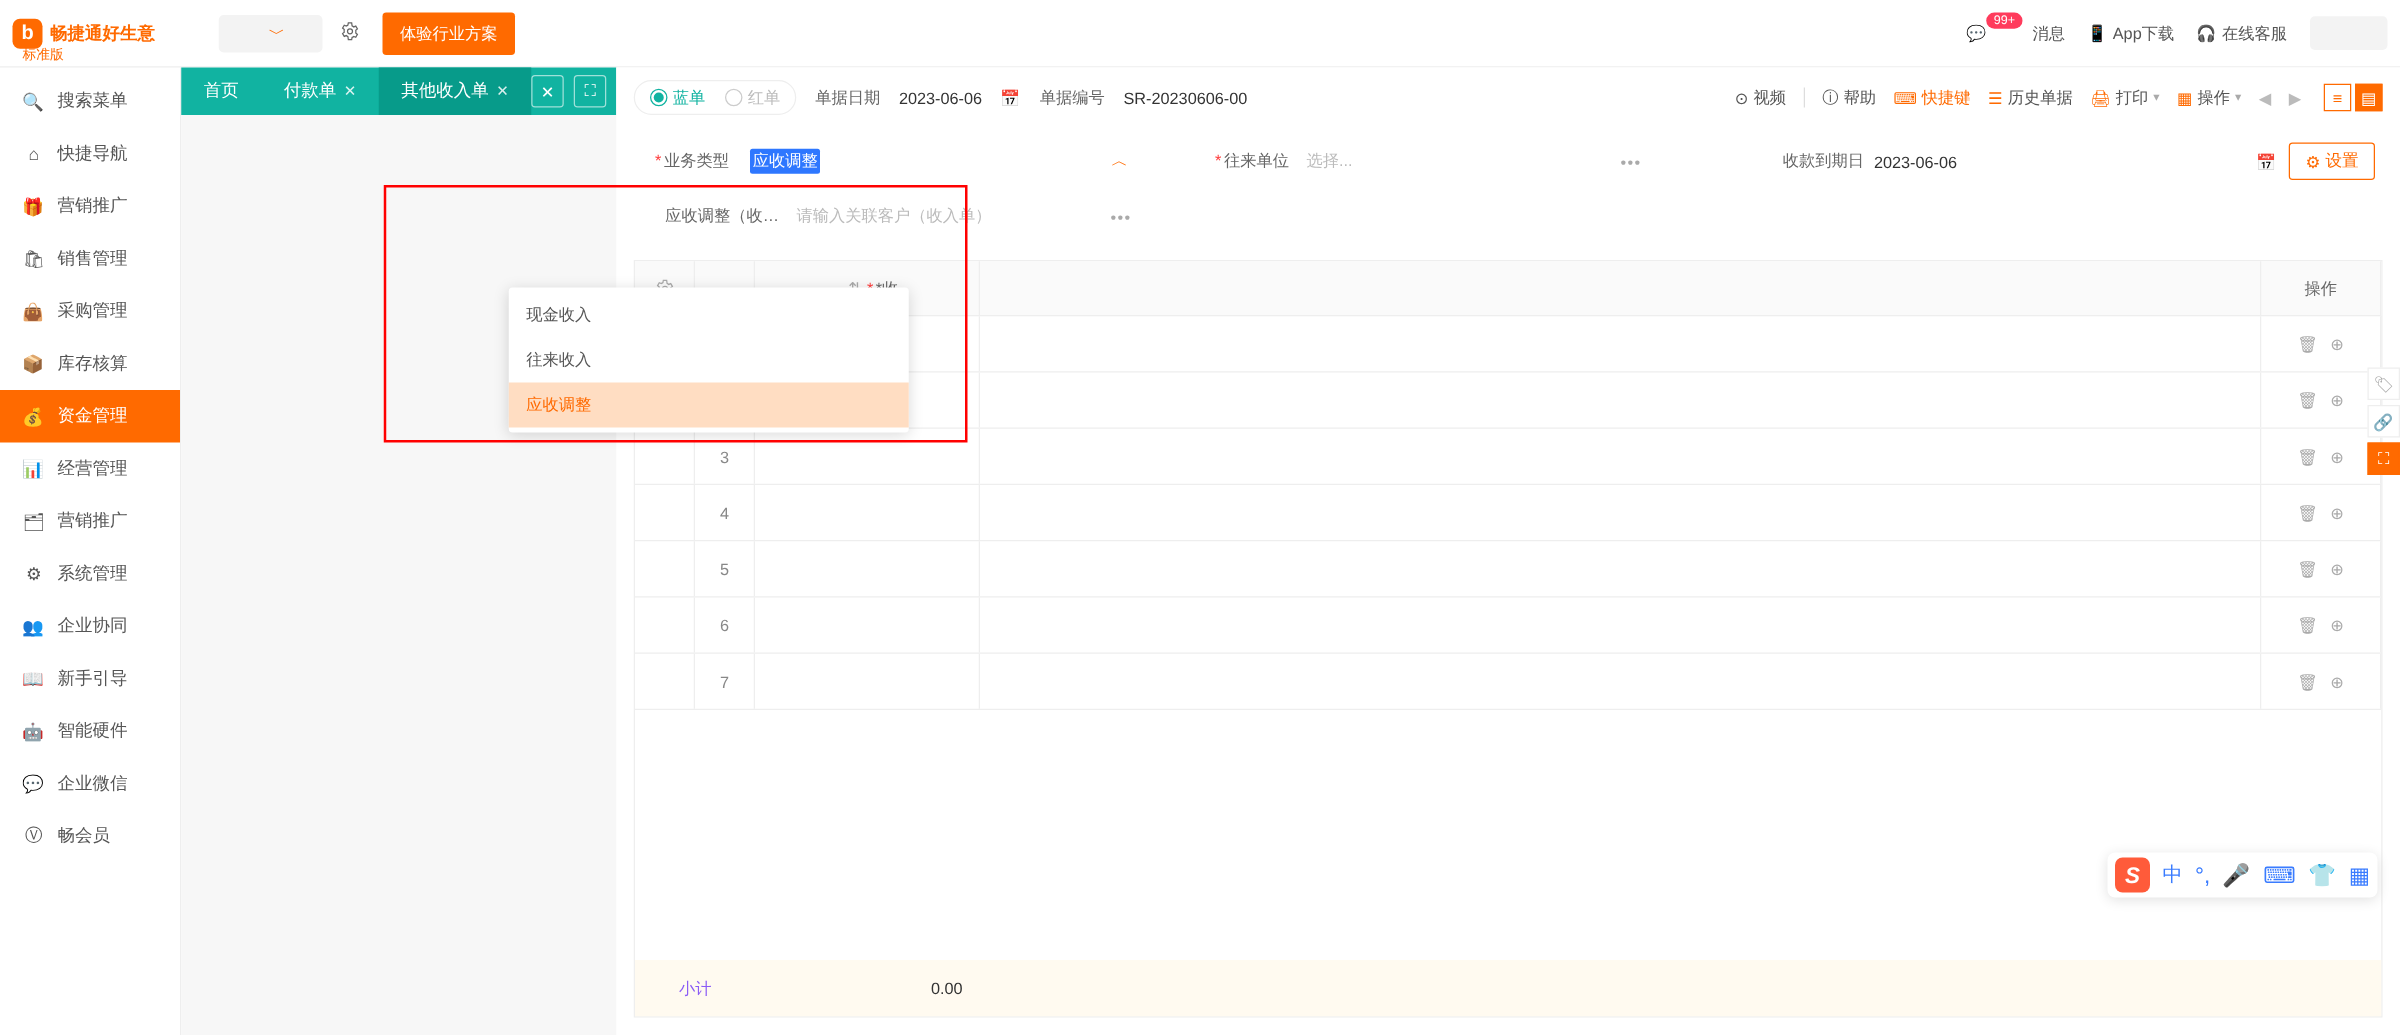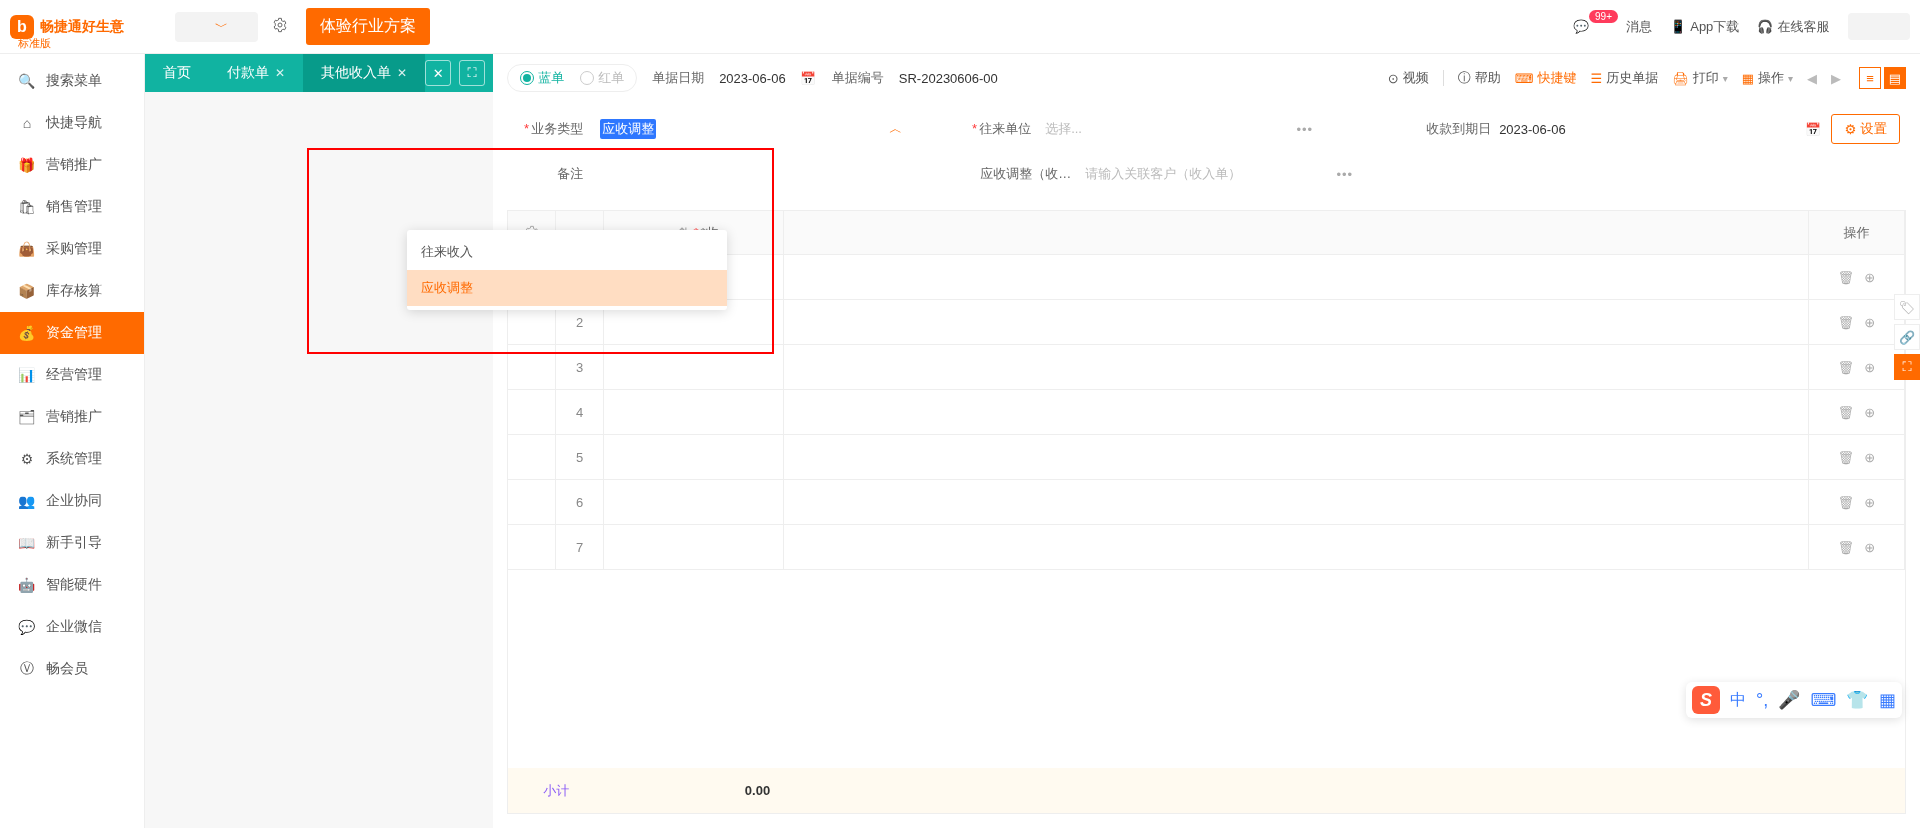--- a/index.html
+++ b/index.html
@@ -9,21 +9,21 @@
 
 
 .top-header { height: 54px; display: flex; align-items: center; border-bottom: 1px solid #eee; padding: 0 10px; }
 .logo-area { display: flex; align-items: center; gap: 6px; width: 145px; }
 .logo-badge { width: 24px; height: 24px; background: #ff6a00; border-radius: 6px; display: flex; align-items: center; justify-content: center; color: #fff; font-weight: bold; font-size: 16px; }
 .logo-text { font-size: 14px; color: #ff6a00; font-weight: 600; }
 .logo-sub { font-size: 11px; color: #ff6a00; position: absolute; top: 36px; left: 18px; }
 .region { background: #f3f3f3; border-radius: 4px; padding: 6px 30px; margin-left: 20px; color: #bbb; position: relative; }
 .region .chev { color: #ff6a00; margin-left: 10px; }
 .gear-btn { margin-left: 14px; color: #666; cursor: pointer; }
-.primary-btn { background: #ff6a00; color: #fff; border: none; padding: 8px 14px; border-radius: 3px; margin-left: 18px; cursor: pointer; font-size: 16px; }
+.primary-btn { background: #ff6a00; color: #fff; border: none; padding: 8px 14px; border-radius: 3px; margin-left: 18px; cursor: pointer; font-size: 13px; }
 .header-right { margin-left: auto; display: flex; align-items: center; gap: 18px; color: #555; }
 .header-right .item { display: flex; align-items: center; gap: 4px; cursor: pointer; }
 .badge99 { background: #ff3b5c; color: #fff; font-size: 10px; border-radius: 10px; padding: 1px 6px; position: relative; top: -10px; right: 4px; }
 .avatar-block { background: #f3f3f3; border-radius: 4px; padding: 6px 24px; color: #bbb; }
 
 
 .body-row { display: flex; flex: 1; }
 .sidebar { width: 145px; border-right: 1px solid #eee; padding-top: 6px; }
 .sidebar .sitem { display: flex; align-items: center; gap: 10px; padding: 12px 18px; color: #555; cursor: pointer; font-size: 14px; }
 .sidebar .sitem.active { background: #ff6a00; color: #fff; }
@@ -94,21 +94,21 @@
 .trow > div { border-right: 1px solid #eee; display: flex; align-items: center; justify-content: center; }
 .td-idx { width: 48px; color: #888; }
 .td-gear { width: 48px; }
 .td-first { width: 180px; }
 .td-body { flex: 1; }
 .td-ops { width: 96px; gap: 10px; color: #aaa; }
 .td-ops span { cursor: pointer; }
 .tfoot { display: flex; height: 45px; background: #fffaf0; }
 .tfoot > div { display: flex; align-items: center; }
 .tfoot .ft-label { width: 96px; justify-content: center; color: #8b5cf6; }
-.tfoot .ft-val { width: 180px; justify-content: flex-end; padding-right: 14px; font-weight: 700; }
+.tfoot .ft-val { width: 180px; justify-content: flex-end; padding-right: 14px; font-weight: 400; }
 
 
 .side-tools { position: absolute; right: 0; top: 240px; display: flex; flex-direction: column; gap: 4px; z-index: 40; }
 .side-tools .stbtn { width: 26px; height: 26px; background: #fff; border: 1px solid #eee; display: flex; align-items: center; justify-content: center; color: #aaa; cursor: pointer; }
 .side-tools .stbtn.orange { background: #ff6a00; color: #fff; border-color: #ff6a00; }
 
 
 .ime-bar { position: absolute; right: 18px; bottom: 110px; display: flex; align-items: center; gap: 10px; background: #fff; padding: 4px 6px; border-radius: 6px; box-shadow: 0 2px 10px rgba(0,0,0,.12); z-index: 70; }
 .ime-bar .slogo { width: 28px; height: 28px; background: #ff5b3a; color: #fff; border-radius: 6px; display: flex; align-items: center; justify-content: center; font-weight: bold; font-style: italic; font-size: 18px; }
 .ime-bar .iicon { color: #3a7cff; font-size: 18px; cursor: pointer; }
@@ -321,24 +321,20 @@
             <div style="margin-left:auto;display:flex;gap:10px;align-items:center">
               <span class="cal-icon">📅</span>
               <button class="settings-btn">
                   <span>⚙</span>
                   <span>设置</span>
                 </button>
             </div>
           </div>
           <div class="form-row">
             <div class="fcell" style="width:440px">
-              <span class="flabel">备注</span>
-              <div style="min-width:320px;height:28px"></div>
-            </div>
-            <div class="fcell" style="width:440px">
               <span class="flabel" style="min-width:110px">应收调整（收…</span>
               <div class="input-like">
                   <span>请输入关联客户（收入单）</span>
                   <span class="dots">•••</span>
                 </div>
             </div>
           </div>
         </div>
 
         <div class="table-wrap">
@@ -435,20 +431,21 @@
               <div class="ft-label" style="width:96px">小计</div>
               <div class="ft-val">0.00</div>
               <div style="flex:1"></div>
               <div style="width:96px"></div>
             </div>
           </div>
         </div>
       </div>
 
       <div class="dropdown">
+        <div class="opt">现金收入</div>
         <div class="opt">往来收入</div>
         <div class="opt highlight">应收调整</div>
       </div>
 
       <div class="red-box"></div>
 
       <div class="side-tools">
         <div class="stbtn">🏷</div>
         <div class="stbtn">🔗</div>
         <div class="stbtn orange">⛶</div>

